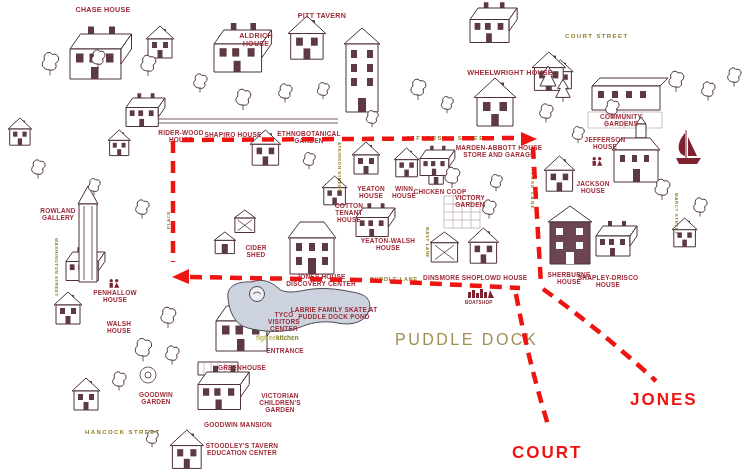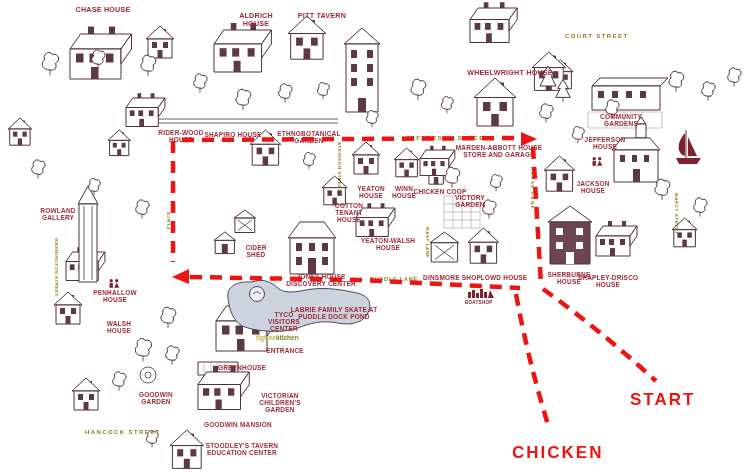--- a/index.html
+++ b/index.html
@@ -336,21 +336,21 @@
 
     <g transform="translate(668,130)">
       <line x1="18" y1="0" x2="18" y2="28" stroke="#7e2230" stroke-width="1"></line>
       <path class="mar" d="M17,3 L17,26 C9,24 8,13 17,3 Z"></path>
       <path class="mar" d="M20,7 L20,26 L29,26 Z"></path>
       <path class="mar" d="M8,28 L33,28 L29,34 L11,34 Z"></path>
     </g>
   </svg>
 
   <div class="lbl lg one" style="left:62px;top:6px;width:82px">CHASE HOUSE</div>
-  <div class="lbl lg" style="left:234px;top:12px;width:44px">ALDRICH HOUSE</div>
+  <div class="lbl lg" style="left:234px;top:32px;width:44px">ALDRICH HOUSE</div>
   <div class="lbl lg one" style="left:292px;top:12px;width:60px">PITT TAVERN</div>
   <div class="st" style="left:565px;top:33px">COURT STREET</div>
   <div class="lbl lg one" style="left:450px;top:69px;width:120px">WHEELWRIGHT HOUSE</div>
   <div class="lbl" style="left:589px;top:113px;width:64px">COMMUNITY GARDENS</div>
   <div class="lbl" style="left:149px;top:129px;width:64px">RIDER-WOOD HOUSE</div>
   <div class="lbl one" style="left:189px;top:131px;width:88px">SHAPIRO HOUSE</div>
   <div class="lbl" style="left:277px;top:130px;width:64px">ETHNOBOTANICAL GARDEN</div>
   <div class="st" style="left:406px;top:135px">JEFFERSON STREET</div>
   <div class="lbl" style="left:447px;top:144px;width:104px">MARDEN-ABBOTT HOUSE STORE AND GARAGE</div>
   <div class="lbl" style="left:580px;top:136px;width:50px">JEFFERSON HOUSE</div>
@@ -383,22 +383,23 @@
     <span class="lt">figtree</span><span class="dk">kitchen</span>
   </div>
   <div class="lbl one" style="left:259px;top:347px;width:52px">ENTRANCE</div>
   <div class="lbl one" style="left:212px;top:364px;width:60px">GREENHOUSE</div>
   <div class="lbl" style="left:135px;top:391px;width:42px">GOODWIN GARDEN</div>
   <div class="lbl" style="left:255px;top:392px;width:50px">VICTORIAN CHILDREN'S GARDEN</div>
   <div class="lbl one" style="left:196px;top:421px;width:84px">GOODWIN MANSION</div>
   <div class="st" style="left:85px;top:429px">HANCOCK STREET</div>
   <div class="lbl" style="left:199px;top:442px;width:86px">STOODLEY'S TAVERN EDUCATION CENTER</div>
   <div class="tiny" style="left:465px;top:300px">BOATSHOP</div>
-  <div class="big-red" style="left:630px;top:390px">START</div>
-  <div class="big-red" style="left:512px;top:443px">CHICKEN</div>
+  <div class="pd" style="left:395px;top:331px">PUDDLE DOCK</div>
+  <div class="big-red" style="left:630px;top:390px">JONES</div>
+  <div class="big-red" style="left:512px;top:443px">COURT</div>
 
   <svg class="routes" width="745" height="472" viewBox="0 0 745 472">
     <path class="route" d="M173,141 L173,262"></path>
     <path class="route" d="M182,140 L518,138"></path>
     <polygon class="arrow" points="521,132 537,139 521,146"></polygon>
     <path class="route" d="M533,147 L536,200 L541,284"></path>
     <path class="route" d="M190,277 L360,280 L520,288"></path>
     <polygon class="arrow" points="189,269 172,277 189,284"></polygon>
     <path class="route" d="M516,294 Q528,360 549,428"></path>
     <path class="route" d="M543,289 Q600,330 656,381"></path>

